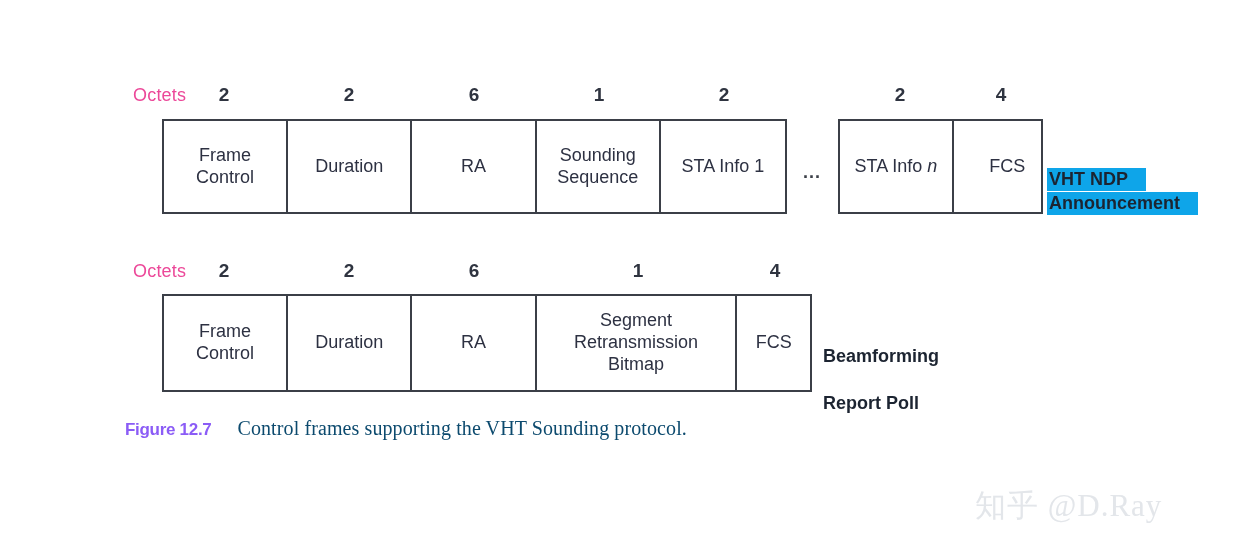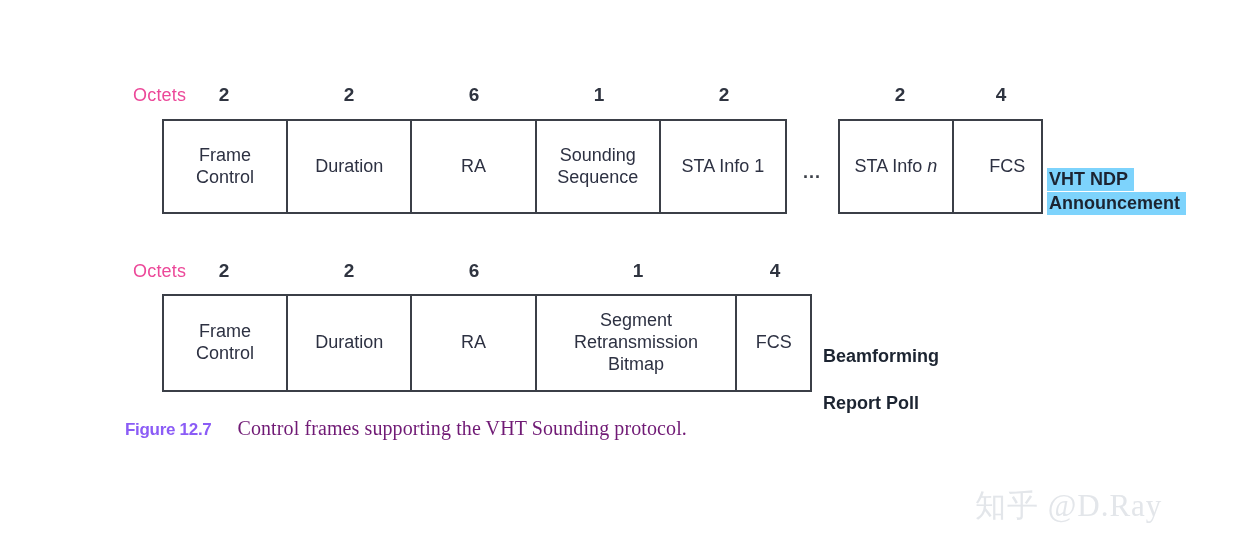--- a/index.html
+++ b/index.html
@@ -96,46 +96,46 @@
   
   .frame-annotation {
     position: absolute;
     font-size: 18px;
     font-weight: 700;
     line-height: 1.30;
     color: #1c2431;
     white-space: pre-line;
   }
   .frame-annotation.highlighted .ann-line {
-    background: #7dd3fc;
+    background: #0ea5e9;
     display: inline;
     box-decoration-break: clone;
     -webkit-box-decoration-break: clone;
-    padding: 1px 6px 2px 2px;
+    padding: 1px 18px 2px 2px;
   }
   .ann-line {
     display: block;
   }
 
   
   .figure-caption {
     position: absolute;
     white-space: nowrap;
   }
   .caption-number {
     font-family: "Liberation Sans", sans-serif;
     font-weight: 700;
     font-size: 17px;
     color: #8b5cf6;
     letter-spacing: -0.3px;
   }
   .caption-text {
     font-family: "Liberation Serif", serif;
     font-size: 20px;
-    color: #701a75;
+    color: #0c4a6e;
     margin-left: 26px;
     letter-spacing: 0.1px;
   }
 
   
   .watermark {
     position: absolute;
     font-family: Liberation Serif, serif;
     font-size: 31px;
     color: #e3e6ea;

